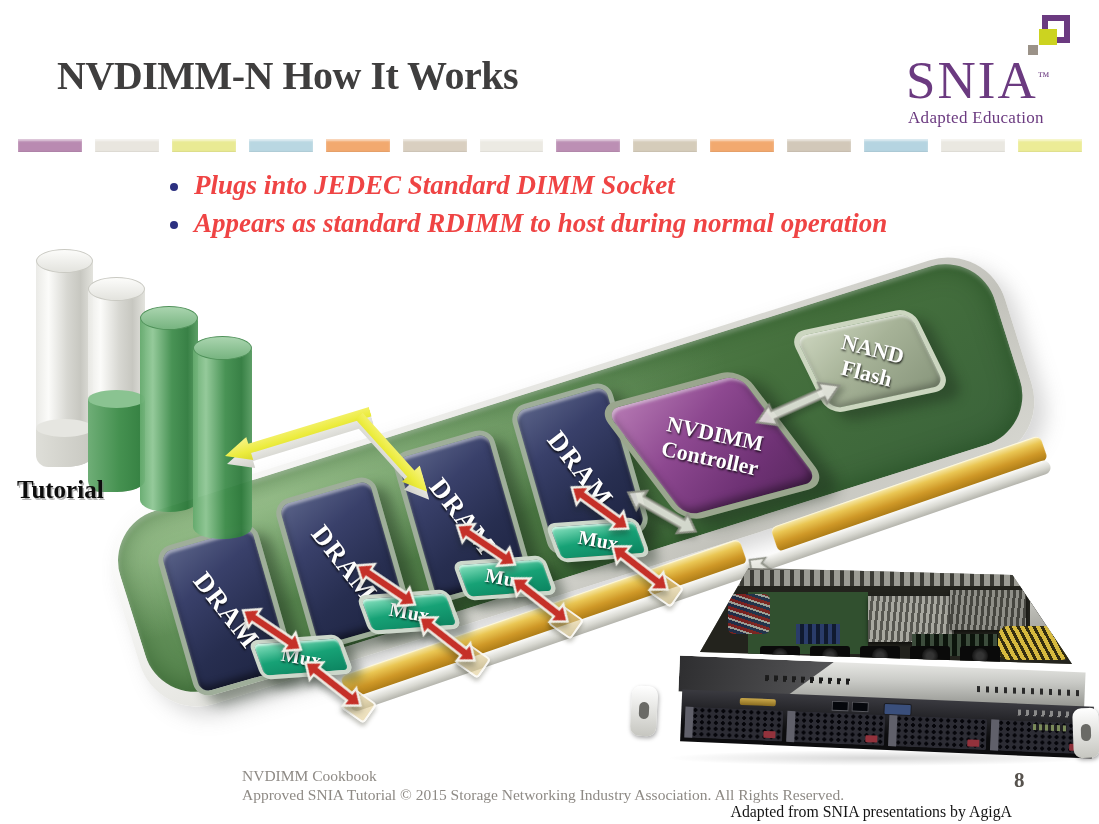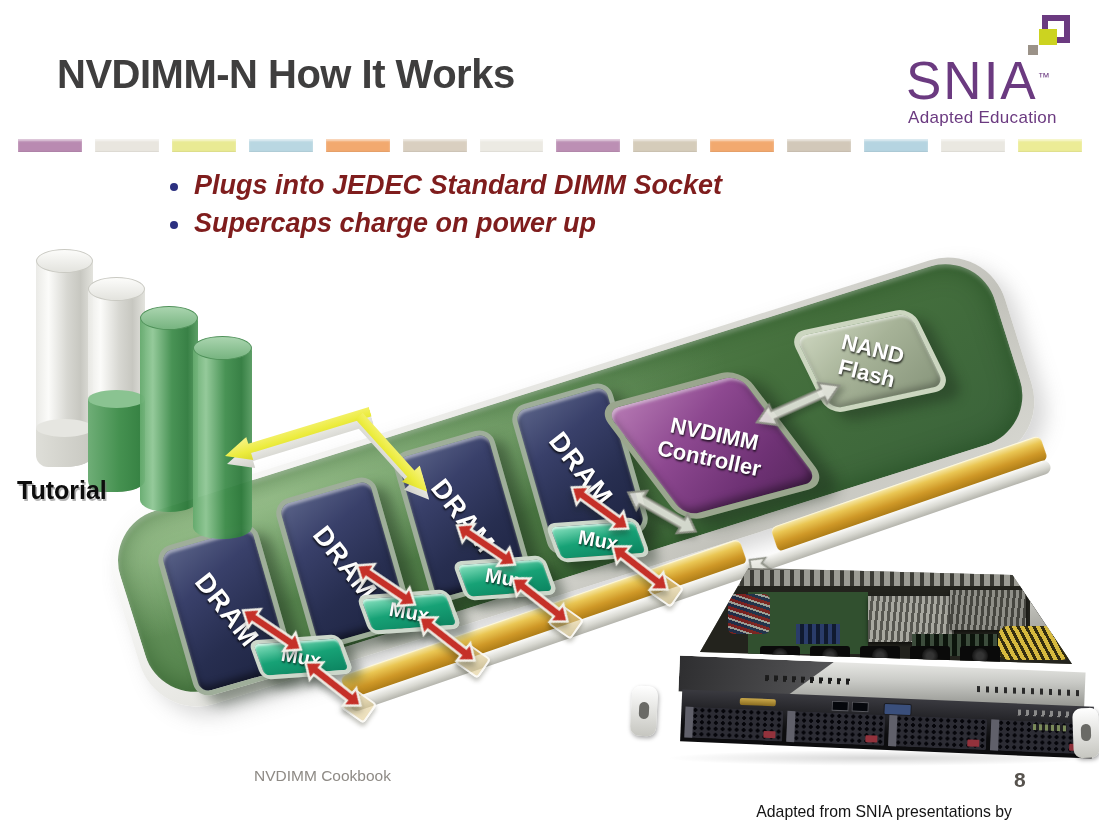--- a/index.html
+++ b/index.html
@@ -1,17 +1,17 @@
 <!DOCTYPE html>
 <html><head>
 <meta charset="utf-8">
 <style>
   html,body{margin:0;padding:0;background:#fff;}
   #stage{position:relative;width:1099px;height:824px;background:#ffffff;overflow:hidden;
-         font-family:Liberation Sans, sans-serif;}
+         font-family:Liberation Serif, serif;}
   .abs{position:absolute;}
 
   
   .title{left:57px;top:52px;font-size:40px;font-weight:bold;color:#3f3e3e;letter-spacing:-0.5px;}
   .snia-word{left:906px;top:50px;font-size:53px;font-weight:500;color:#6b3a80;letter-spacing:2px;}
   .snia-tm{font-size:12px;vertical-align:18px;letter-spacing:0;}
   .snia-sub{left:908px;top:108px;font-size:17px;font-weight:500;color:#6b3a80;letter-spacing:0.3px;}
   .sq{position:absolute;}
   .sq-purple{left:1042px;top:15px;width:28px;height:28px;border:6px solid #6b3a80;box-sizing:border-box;background:#fff;}
   .sq-yellow{left:1039px;top:29px;width:18px;height:16px;background:#ccd320;}
@@ -149,21 +149,21 @@
   .bay .leds{position:absolute;right:22px;top:3px;width:34px;height:6px;
      background:repeating-linear-gradient(90deg,#7a8a5a 0 3px,#222 3px 6px);}
   .bay .reddot{position:absolute;right:8px;top:3px;width:6px;height:6px;border-radius:50%;background:#b03040;}
   .ear{position:absolute;width:26px;height:50px;border-radius:9px;
      background:linear-gradient(#ffffff,#c6c6c0);box-shadow:1px 2px 4px rgba(0,0,0,.35);}
   .ear i{position:absolute;left:8px;top:16px;width:10px;height:17px;border-radius:5px;background:#6a6a66;}
   .srv-shadow{position:absolute;left:20px;top:198px;width:430px;height:16px;
      background:radial-gradient(ellipse,rgba(0,0,0,.16),transparent 70%);}
 
   
-  .footer1{left:242px;top:767px;font-size:15.5px;color:#8e8a85;z-index:10;margin-left:12px;}
+  .footer1{left:242px;top:767px;font-size:15.5px;color:#8e8a85;z-index:10;}
   .footer2{left:242px;top:786px;font-size:15.5px;color:#8e8a85;z-index:10;}
   .credit{left:692px;top:802px;width:320px;text-align:right;font-size:17px;color:#141414;
           font-weight:500;transform:scaleX(.93);transform-origin:right center;z-index:10;}
   .pagenum{left:1014px;top:768px;font-size:21px;font-weight:bold;color:#57534e;z-index:10;}
 </style>
 </head>
 <body>
 
 <div id="stage">
 
@@ -185,28 +185,28 @@
     <div style="background: rgb(236, 234, 227);"></div>
     <div style="background: rgb(188, 143, 180);"></div>
     <div style="background: rgb(213, 204, 186);"></div>
     <div style="background: rgb(242, 169, 111);"></div>
     <div style="background: rgb(210, 200, 185);"></div>
     <div style="background: rgb(181, 212, 225);"></div>
     <div style="background: rgb(234, 232, 225);"></div>
     <div style="background: rgb(236, 236, 150);"></div>
   </div>
 
-  <div class="abs bullets" style="color: #7f1d1d;">
+  <div class="abs bullets" style="color: #ef4444;">
     <div class="bullet-row">
       <span class="bullet-dot" style="background: rgb(44, 48, 128);"></span>
       <span class="bullet-text">Plugs into JEDEC Standard DIMM Socket</span>
     </div>
     <div class="bullet-row">
       <span class="bullet-dot" style="background: rgb(44, 48, 128);"></span>
-      <span class="bullet-text">Supercaps charge on power up</span>
+      <span class="bullet-text">Appears as standard RDIMM to host during normal operation</span>
     </div>
   </div>
 
   <div class="abs substrate">
     <div class="board-green"></div>
   </div>
   <div class="abs gold-strip">
     <div class="gold-seg" style="left:0;width:57%;"></div>
     <div class="gold-seg" style="left:61.5%;width:38.5%;"></div>
     <div class="gold-lip"></div>
@@ -408,16 +408,17 @@
     <div class="ear" style="left:-14px;top:134px;transform:rotate(3deg);">
         <i></i>
       </div>
     <div class="ear" style="left:428px;top:156px;transform:rotate(-2deg);">
         <i></i>
       </div>
     <div class="srv-shadow"></div>
   </div>
 
   <div class="abs footer1">NVDIMM Cookbook</div>
+  <div class="abs footer2">Approved SNIA Tutorial © 2015 Storage Networking Industry Association. All Rights Reserved.</div>
   <div class="abs credit">Adapted from SNIA presentations by AgigA Tech</div>
   <div class="abs pagenum">8</div>
 
 </div>
 
 </body></html>

